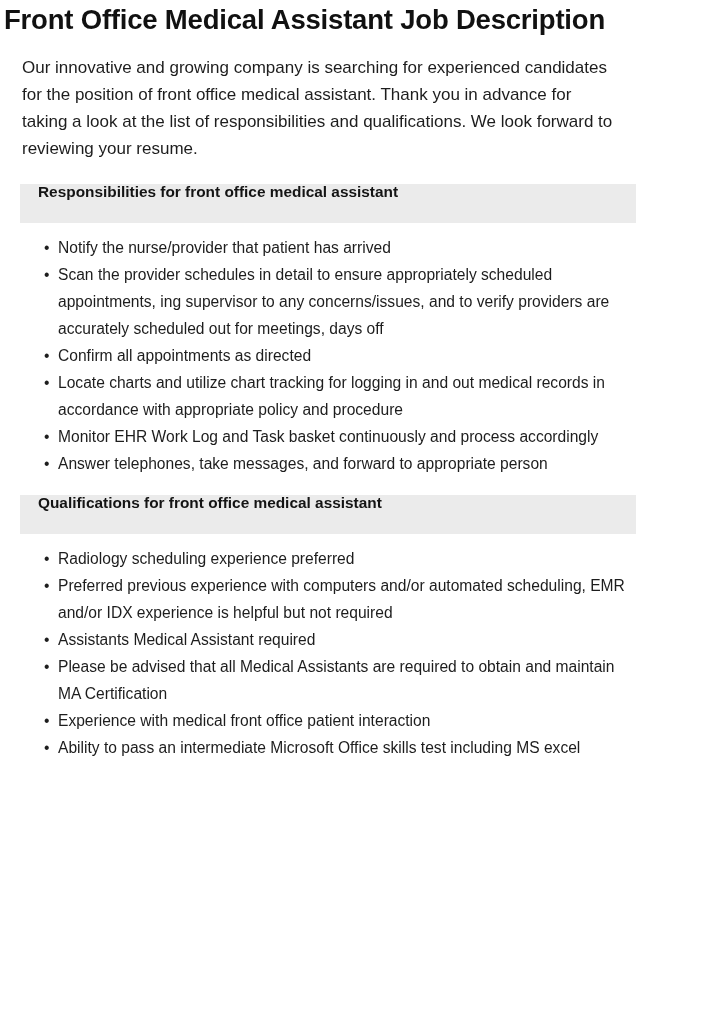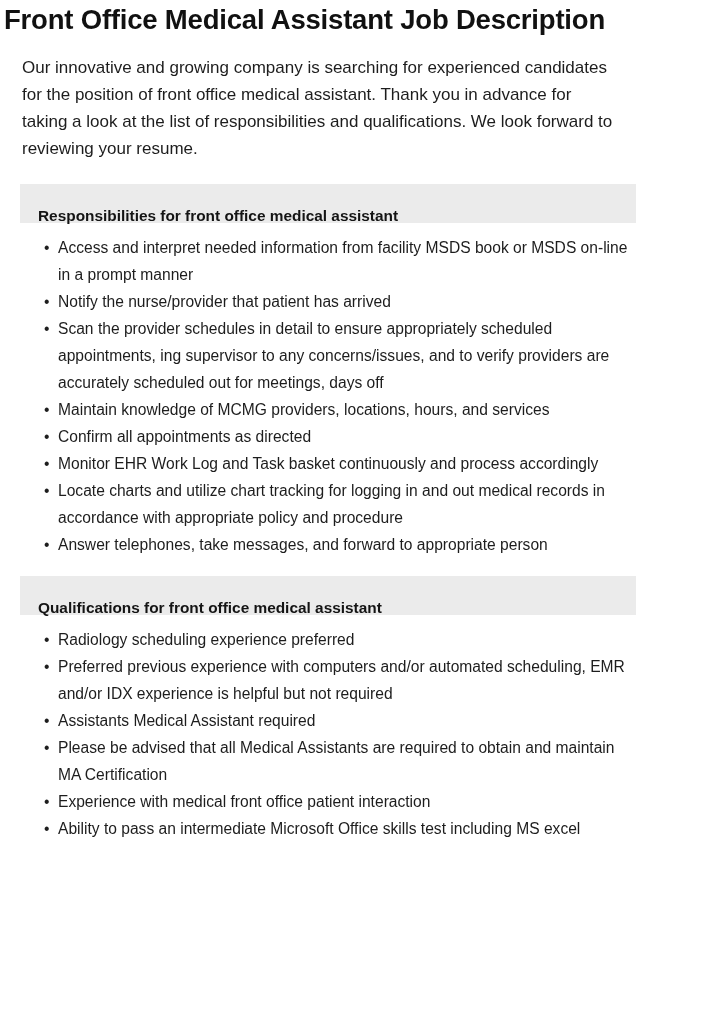--- a/index.html
+++ b/index.html
@@ -41,21 +41,21 @@
     color: #1d1d1d;
   }
   .section {
     margin-top: 22px;
   }
   .section-header {
     margin: 0 20px;
     background: #ebebeb;
     height: 39px;
     display: flex;
-    align-items: flex-end;
+    align-items: flex-start;
     padding-left: 18px;
     box-sizing: border-box;
   }
   .section-header-text {
     font-size: 15.4px;
     font-weight: bold;
     color: #141414;
     line-height: 1;
   }
   ul.bullets {
@@ -93,27 +93,25 @@
 
   <h1 class="doc-title">Front Office Medical Assistant Job Description</h1>
 
   <p class="intro">Our innovative and growing company is searching for experienced candidates for the position of front office medical assistant. Thank you in advance for taking a look at the list of responsibilities and qualifications. We look forward to reviewing your resume.</p>
 
   <section class="section responsibilities">
     <div class="section-header">
       <span class="section-header-text">Responsibilities for front office medical assistant</span>
     </div>
     <ul class="bullets">
-      <li>Access and interpret needed information from facility MSDS book or MSDS on-line in a prompt manner</li>
       <li>Notify the nurse/provider that patient has arrived</li>
       <li>Scan the provider schedules in detail to ensure appropriately scheduled appointments, ing supervisor to any concerns/issues, and to verify providers are accurately scheduled out for meetings, days off</li>
-      <li>Maintain knowledge of MCMG providers, locations, hours, and services</li>
       <li>Confirm all appointments as directed</li>
+      <li>Locate charts and utilize chart tracking for logging in and out medical records in accordance with appropriate policy and procedure</li>
       <li>Monitor EHR Work Log and Task basket continuously and process accordingly</li>
-      <li>Locate charts and utilize chart tracking for logging in and out medical records in accordance with appropriate policy and procedure</li>
       <li>Answer telephones, take messages, and forward to appropriate person</li>
     </ul>
   </section>
 
   <section class="section qualifications">
     <div class="section-header">
       <span class="section-header-text">Qualifications for front office medical assistant</span>
     </div>
     <ul class="bullets">
       <li>Radiology scheduling experience preferred</li>

